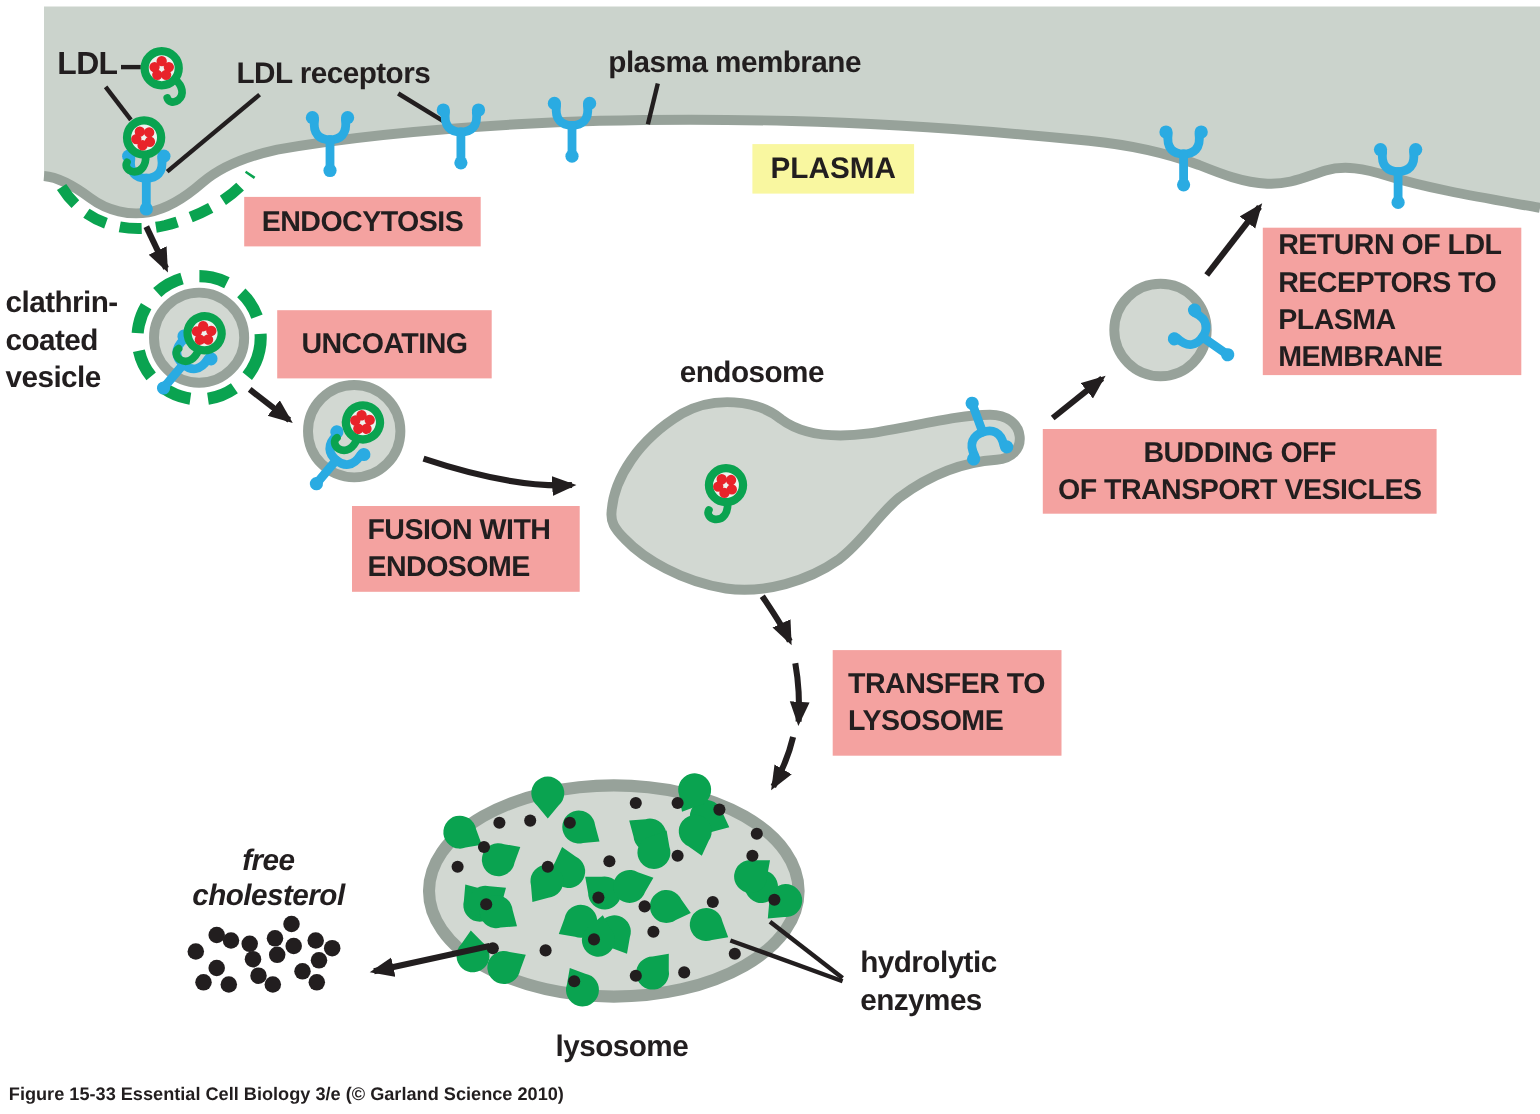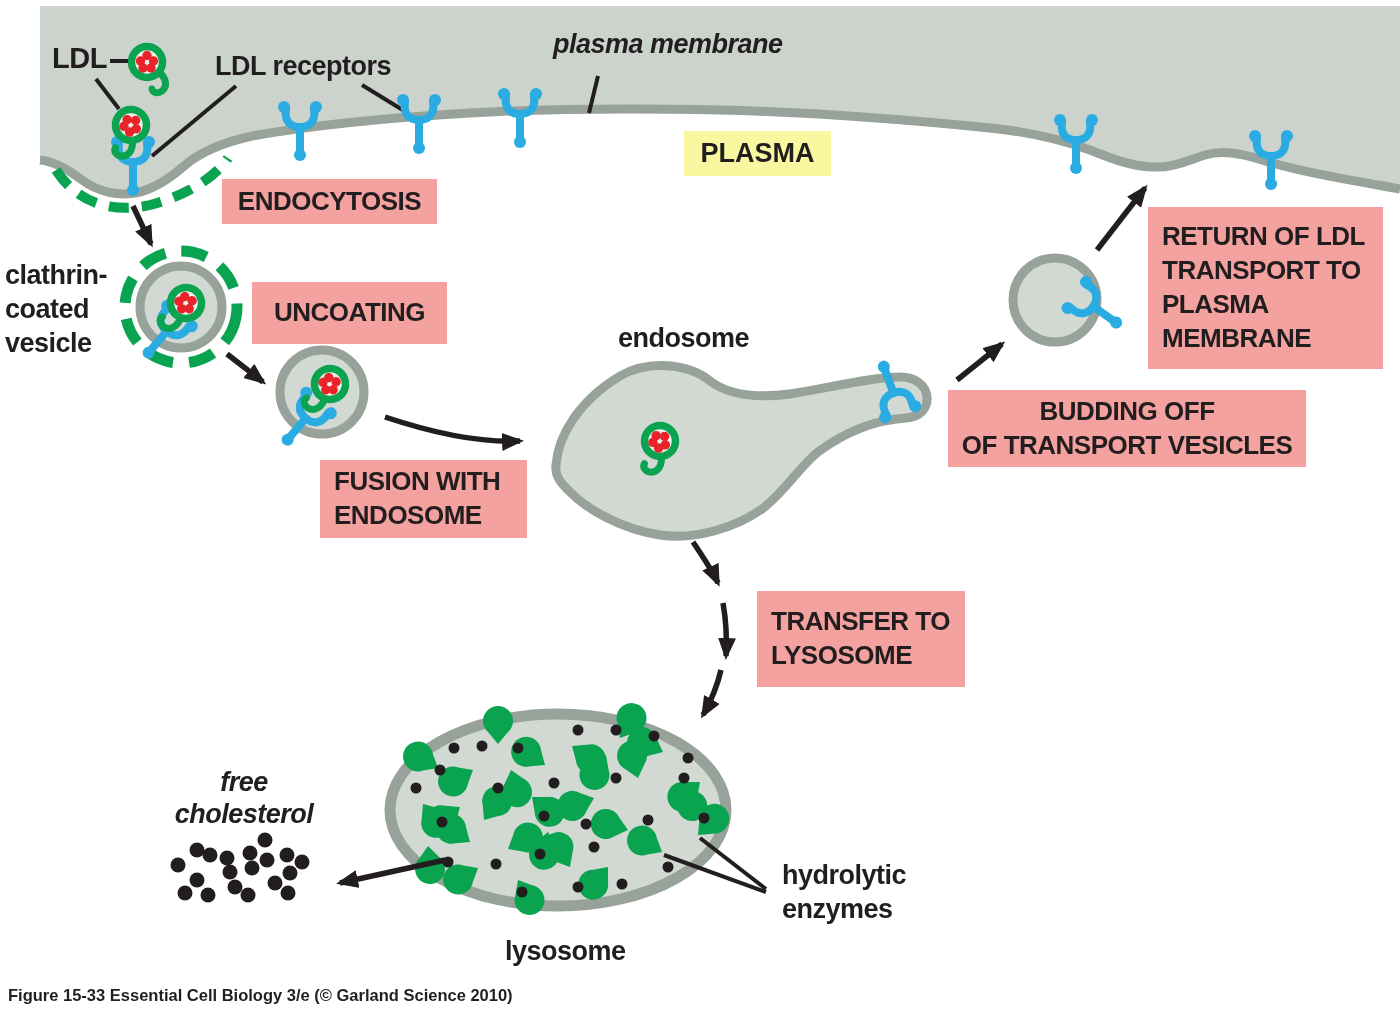--- a/index.html
+++ b/index.html
@@ -194,21 +194,21 @@
 
     <use href="#ldl" transform="translate(147,62)"></use>
     <use href="#ldl" transform="translate(131,125) rotate(45)"></use>
     <use href="#ldl" transform="translate(186,303) rotate(70)"></use>
     <use href="#ldl" transform="translate(330,384) rotate(70)"></use>
     <use href="#ldl" transform="translate(660,441) rotate(45)"></use>
   </svg>
 
   <div class="lbl" style="left:52px;top:42px;font-size:29px;">LDL</div>
   <div class="lbl" style="left:215px;top:50px;">LDL receptors</div>
-  <div class="lbl" style="left:553px;top:28px;font-style:italic;">plasma membrane</div>
+  <div class="lbl" style="left:553px;top:40px;">plasma membrane</div>
 
   <div class="ybox" style="left:684px;top:131px;width:147px;height:45px;">
     <span>PLASMA</span>
   </div>
 
   <div class="lbl" style="left:5px;top:258px;line-height:34px;">
     <div>clathrin-</div>
     <div>coated</div>
     <div>vesicle</div>
   </div>
@@ -235,21 +235,21 @@
     <div>ENDOSOME</div>
   </div>
   <div class="pbox center" style="left:948px;top:390px;width:358px;height:77px;">
     <div>BUDDING OFF</div>
     <div>OF TRANSPORT VESICLES</div>
   </div>
   <div class="pbox" style="left:757px;top:591px;width:208px;height:96px;">
     <div>TRANSFER TO</div>
     <div>LYSOSOME</div>
   </div>
-  <div class="pbox" style="left:1148px;top:207px;width:235px;height:162px;">
+  <div class="pbox" style="left:1148px;top:207px;width:235px;height:134px;">
     <div>RETURN OF LDL</div>
-    <div>TRANSPORT TO</div>
+    <div>RECEPTORS TO</div>
     <div>PLASMA</div>
     <div>MEMBRANE</div>
   </div>
 
   <div class="caption" style="left:8px;top:986px;">Figure 15-33  Essential Cell Biology 3/e (© Garland Science 2010)</div>
 </div>
 
 </body></html>

